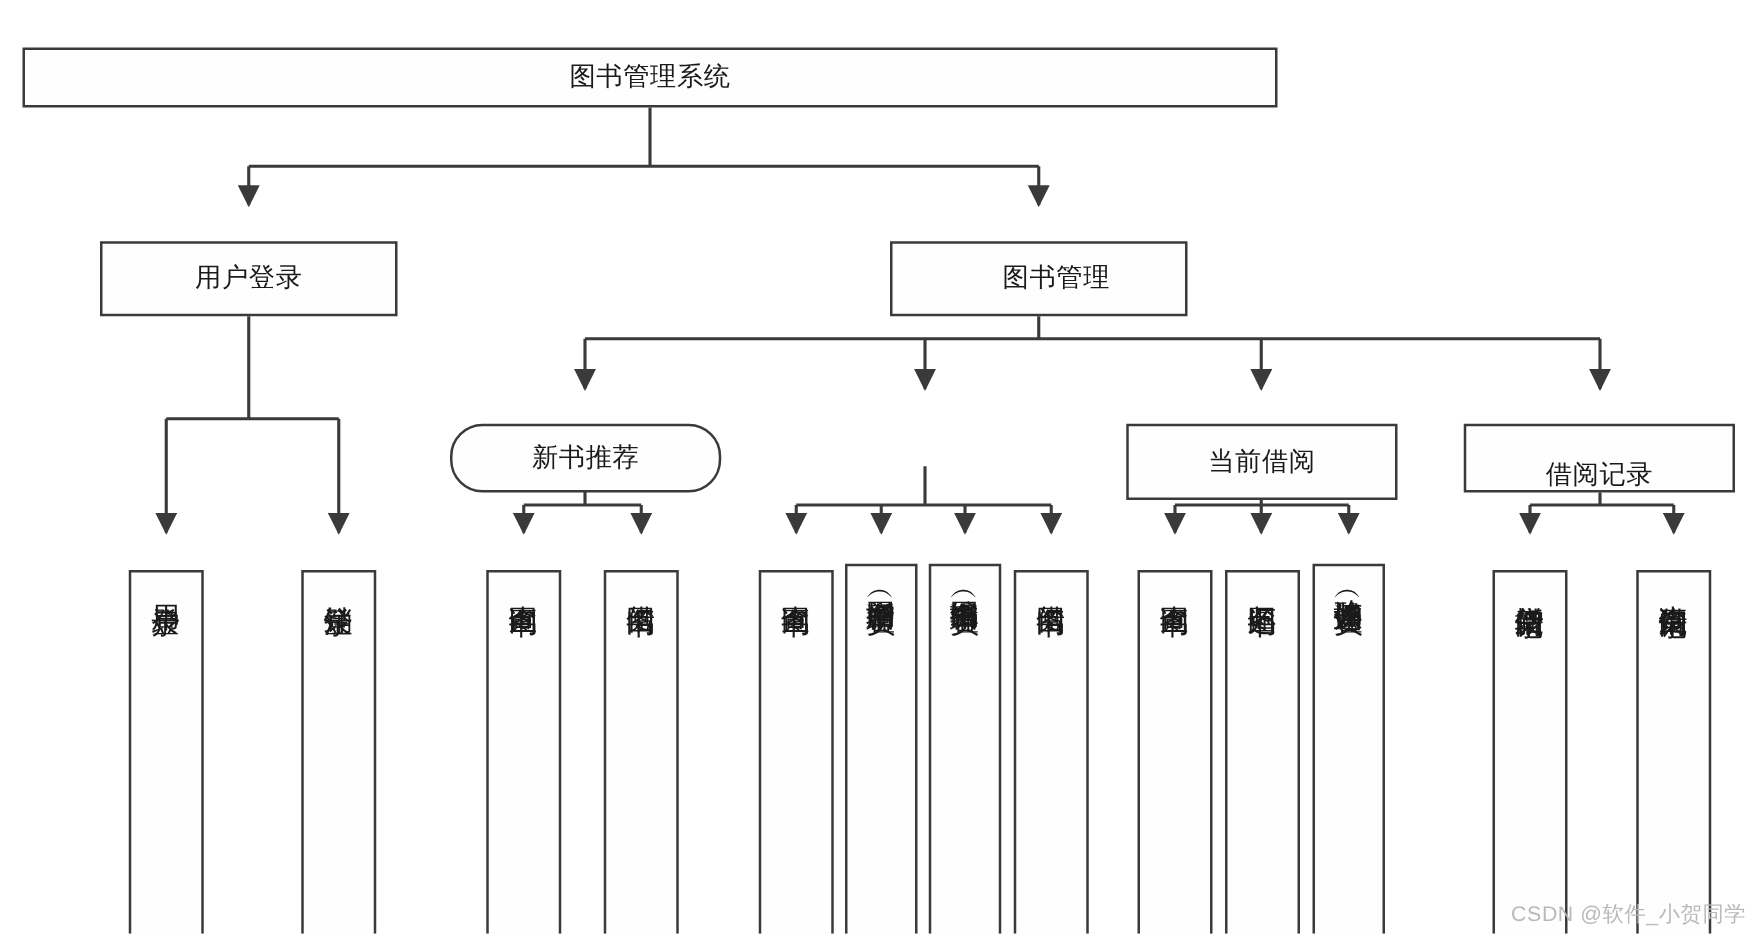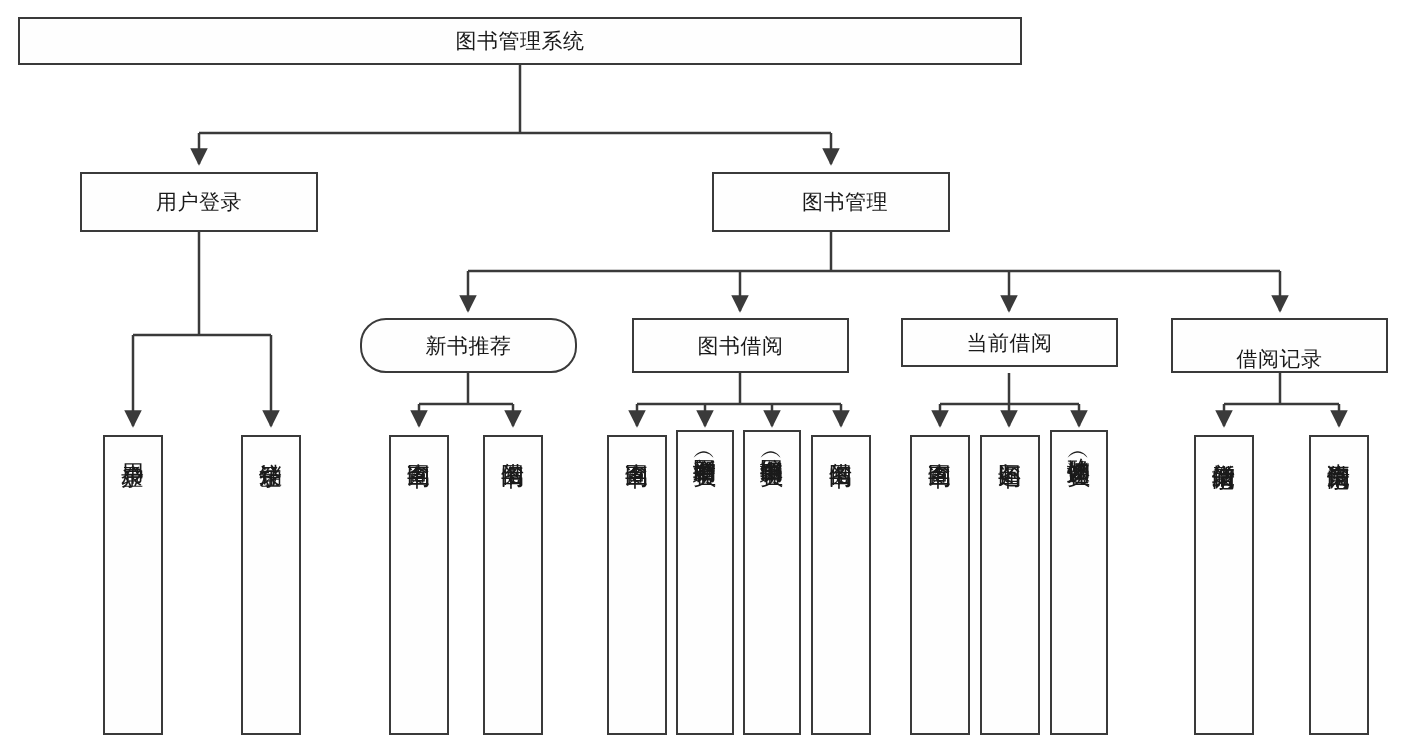--- a/index.html
+++ b/index.html
@@ -27,20 +27,21 @@
   }
   .node {
     position: absolute;
     box-sizing: border-box;
     background: #fefefe;
     border: 2.5px solid #3a3a3a;
     display: flex;
     align-items: center;
     justify-content: center;
     color: #1a1a1a;
+    margin-top: 21px;
   }
   .node-label {
     font-size: 21px;
     line-height: 1.2;
     letter-spacing: 0.5px;
     white-space: nowrap;
   }
   
   .leaf {
     align-items: flex-start;
@@ -134,25 +135,22 @@
   </div>
 
   <div class="node" style="left:712px; top:172px; width:238px; height:60px;padding-left:28px;">
     <span class="node-label">图书管理</span>
   </div>
 
   <div class="node" style="left:360px; top:318px; width:217px; height:55px;border-radius:26px;">
     <span class="node-label">新书推荐</span>
   </div>
 
-  <div class="node" style="left:632px; top:318px; width:217px; height:55px;">
-    <span class="node-label">图书借阅</span>
-  </div>
-
-  <div class="node" style="left:901px; top:318px; width:217px; height:49px;">
+
+  <div class="node" style="left:901px; top:318px; width:217px; height:61px;">
     <span class="node-label">当前借阅</span>
   </div>
 
   <div class="node" style="left:1171px; top:318px; width:217px; height:55px;align-items:flex-end;">
     <span class="node-label">借阅记录</span>
   </div>
 
   <div class="node leaf" style="left:103px; top:435px; width:60px; height:300px;">
     <span class="node-label">用户登录</span>
   </div>
@@ -198,14 +196,15 @@
   </div>
 
   <div class="node leaf" style="left:1194px; top:435px; width:60px; height:300px;">
     <span class="node-label">新增借阅记录</span>
   </div>
 
   <div class="node leaf" style="left:1309px; top:435px; width:60px; height:300px;">
     <span class="node-label">查询借阅记录</span>
   </div>
 
+  <div id="watermark">CSDN @软件_小贺同学</div>
 
 </div>
 
 </body></html>

